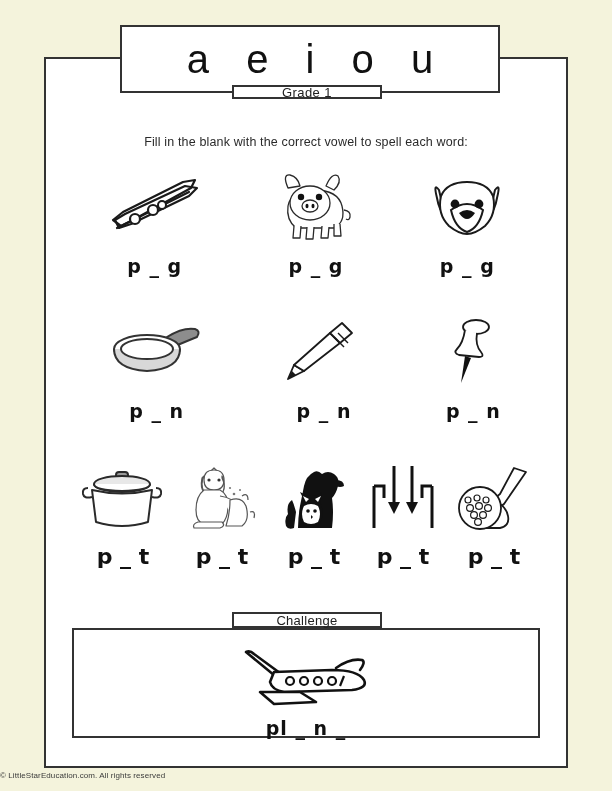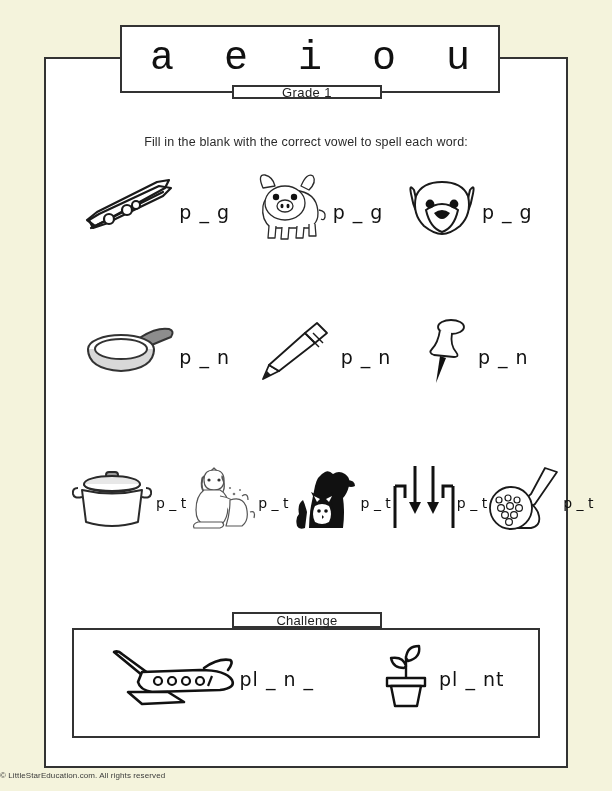--- a/index.html
+++ b/index.html
@@ -37,21 +37,21 @@
     box-sizing: border-box;
     display: flex;
     align-items: center;
     justify-content: center;
     z-index: 6;
   }
   .title-text {
     font-size: 40px;
     letter-spacing: 13px;
     color: #111111;
-    font-family: Liberation Mono, monospace;
+    font-family: Liberation Sans, sans-serif;
     font-weight: 400;
     text-indent: 13px;
     line-height: 1;
     text-align: center;
   }
   .grade-box {
     position: absolute;
     left: 232px;
     top: 85px;
     width: 150px;
@@ -89,40 +89,41 @@
     display: flex;
     justify-content: space-around;
     align-items: flex-end;
     z-index: 4;
   }
   .row-1 { top: 168px; }
   .row-2 { top: 313px; }
   .row-3 { top: 462px; }
   .cell {
     display: flex;
-    flex-direction: row;
+    flex-direction: column;
     align-items: center;
     justify-content: flex-start;
+    font-weight: bold;
   }
   .art {
     height: 74px;
     display: flex;
     align-items: flex-end;
     justify-content: center;
   }
   .art svg { display: block; }
   .word {
     margin-top: 13px;
     font-size: 19px;
     color: #111111;
     letter-spacing: 1px;
     white-space: pre;
     font-family: "DejaVu Sans", sans-serif;
   }
-  .row-3 .word { font-size: 14px; margin-top: 10px; letter-spacing: 0px; }
+  .row-3 .word { font-size: 22px; margin-top: 10px; letter-spacing: 0px; }
   .row-3 .art { height: 72px; }
   
   .challenge-box {
     position: absolute;
     left: 72px;
     top: 628px;
     width: 468px;
     height: 110px;
     background: #ffffff;
     border: 2px solid #333333;
@@ -418,29 +419,15 @@
           <circle cx="78" cy="35" r="4"></circle>
             <circle cx="92" cy="35" r="4"></circle>
           <path d="M104 30 L100 40"></path>
         </g>
       </svg>
     </div>
     <div class="word">pl _ n _</div>
   </div>
 
 
-  <div class="cell">
-    <div class="art">
-      <svg width="66" height="64" viewBox="0 0 66 64">
-        <g fill="#fff" stroke="#111" stroke-width="2.4" stroke-linejoin="round">
-          <path d="M33 34 L33 12"></path>
-          <path d="M33 14 Q34 2 46 2 Q48 14 35 17 Z"></path>
-          <path d="M31 24 Q20 24 18 14 Q30 12 33 22 Z"></path>
-          <rect x="14" y="34" width="38" height="8"></rect>
-          <path d="M18 42 L22 62 L44 62 L48 42 Z"></path>
-        </g>
-      </svg>
-    </div>
-    <div class="word">pl _ nt</div>
-  </div>
 </div>
 
 <div class="footer">© LittleStarEducation.com. All rights reserved</div>
 
 </body></html>

